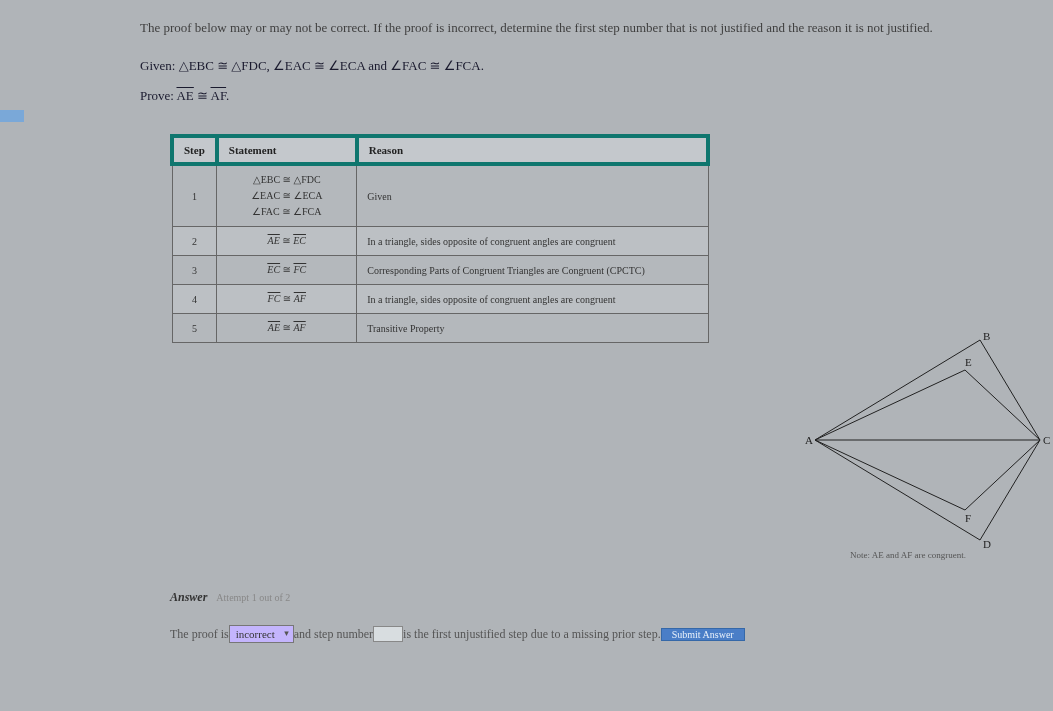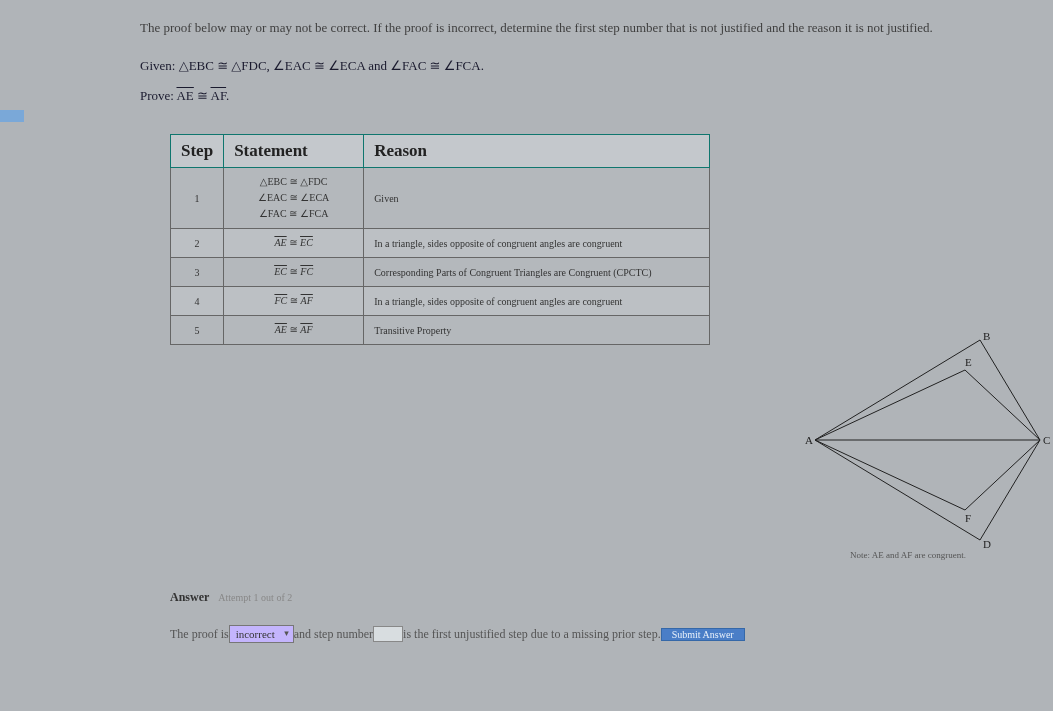--- a/index.html
+++ b/index.html
@@ -14,33 +14,33 @@
     .content {
       position: absolute;
       left: 140px;
       top: 20px;
       width: 880px;
     }
     .intro { font-size: 13px; color: #404040; margin-bottom: 22px; }
     .given-row { font-size: 13px; color: #1a1a2e; margin-bottom: 14px; }
     .prove-row { font-size: 13px; color: #1a1a2e; margin-bottom: 30px; }
     .italic { font-style: italic; }
-    .bold { font-weight: bold; }
+    .bold { font-weight: bold; font-style: italic; }
     .ov { text-decoration: overline; }
 
     .proof-table {
       border-collapse: collapse;
       width: 540px;
       margin-left: 30px;
     }
     .proof-table th {
       background: #c4c8cc;
-      border: 1px solid #0f766e;
+      border: 4px solid #0f766e;
       padding: 6px 10px;
-      font-size: 17px;
+      font-size: 11px;
       font-weight: bold;
       text-align: left;
       color: #222;
     }
     .proof-table td {
       border: 1px solid #666;
       padding: 6px 10px;
       font-size: 10px;
       color: #333;
       vertical-align: middle;

